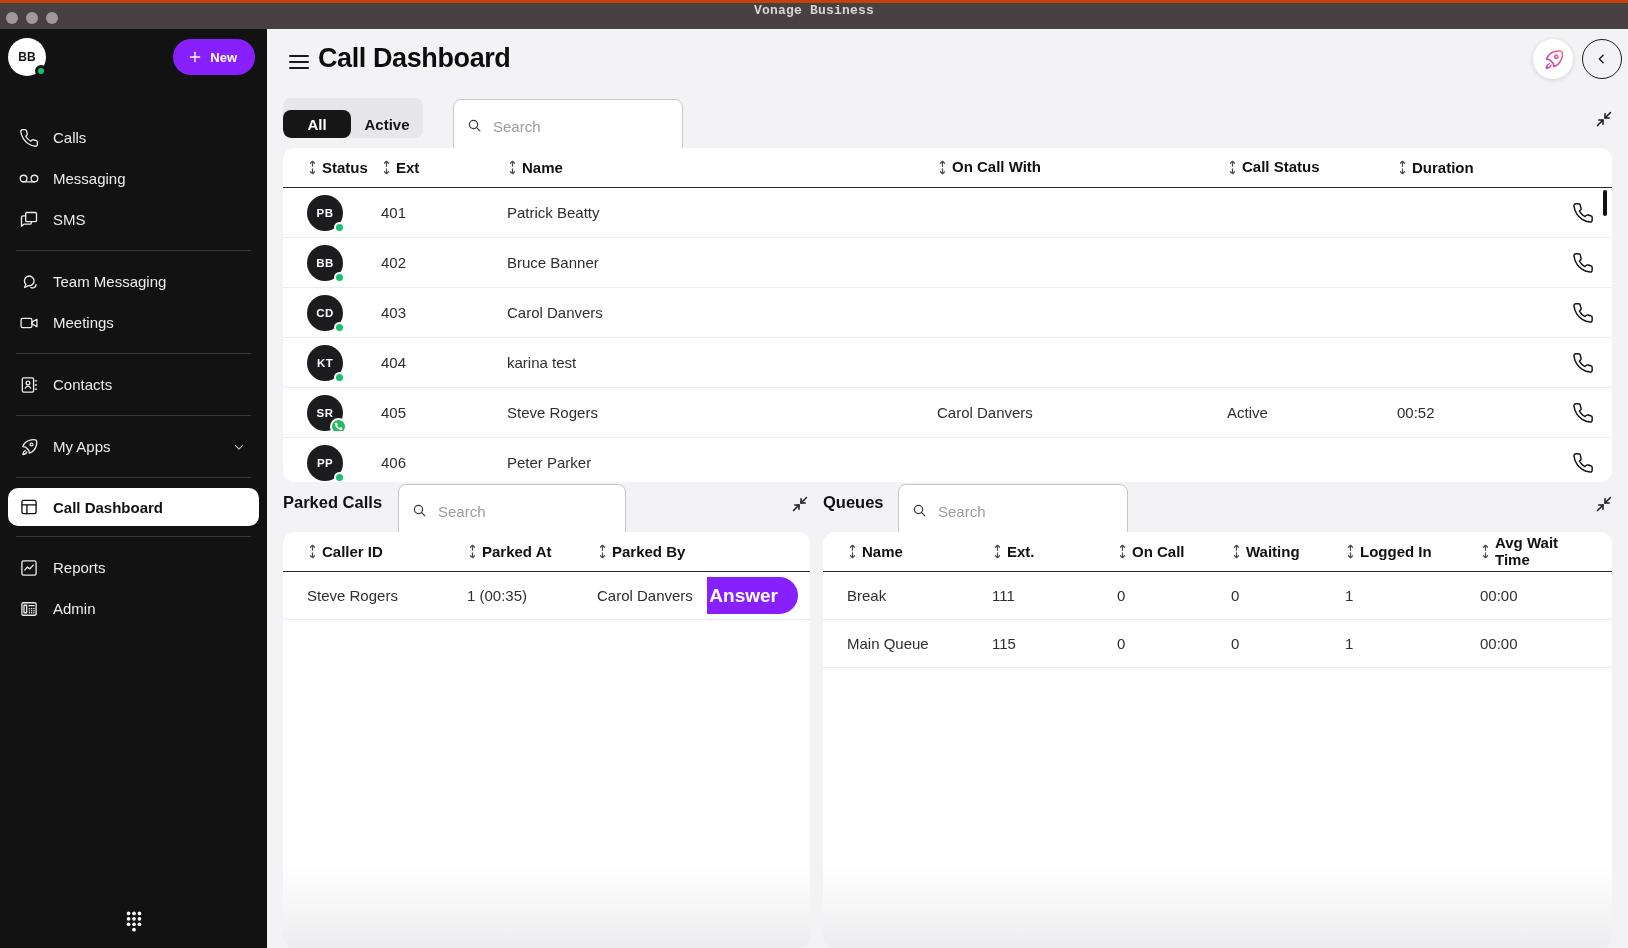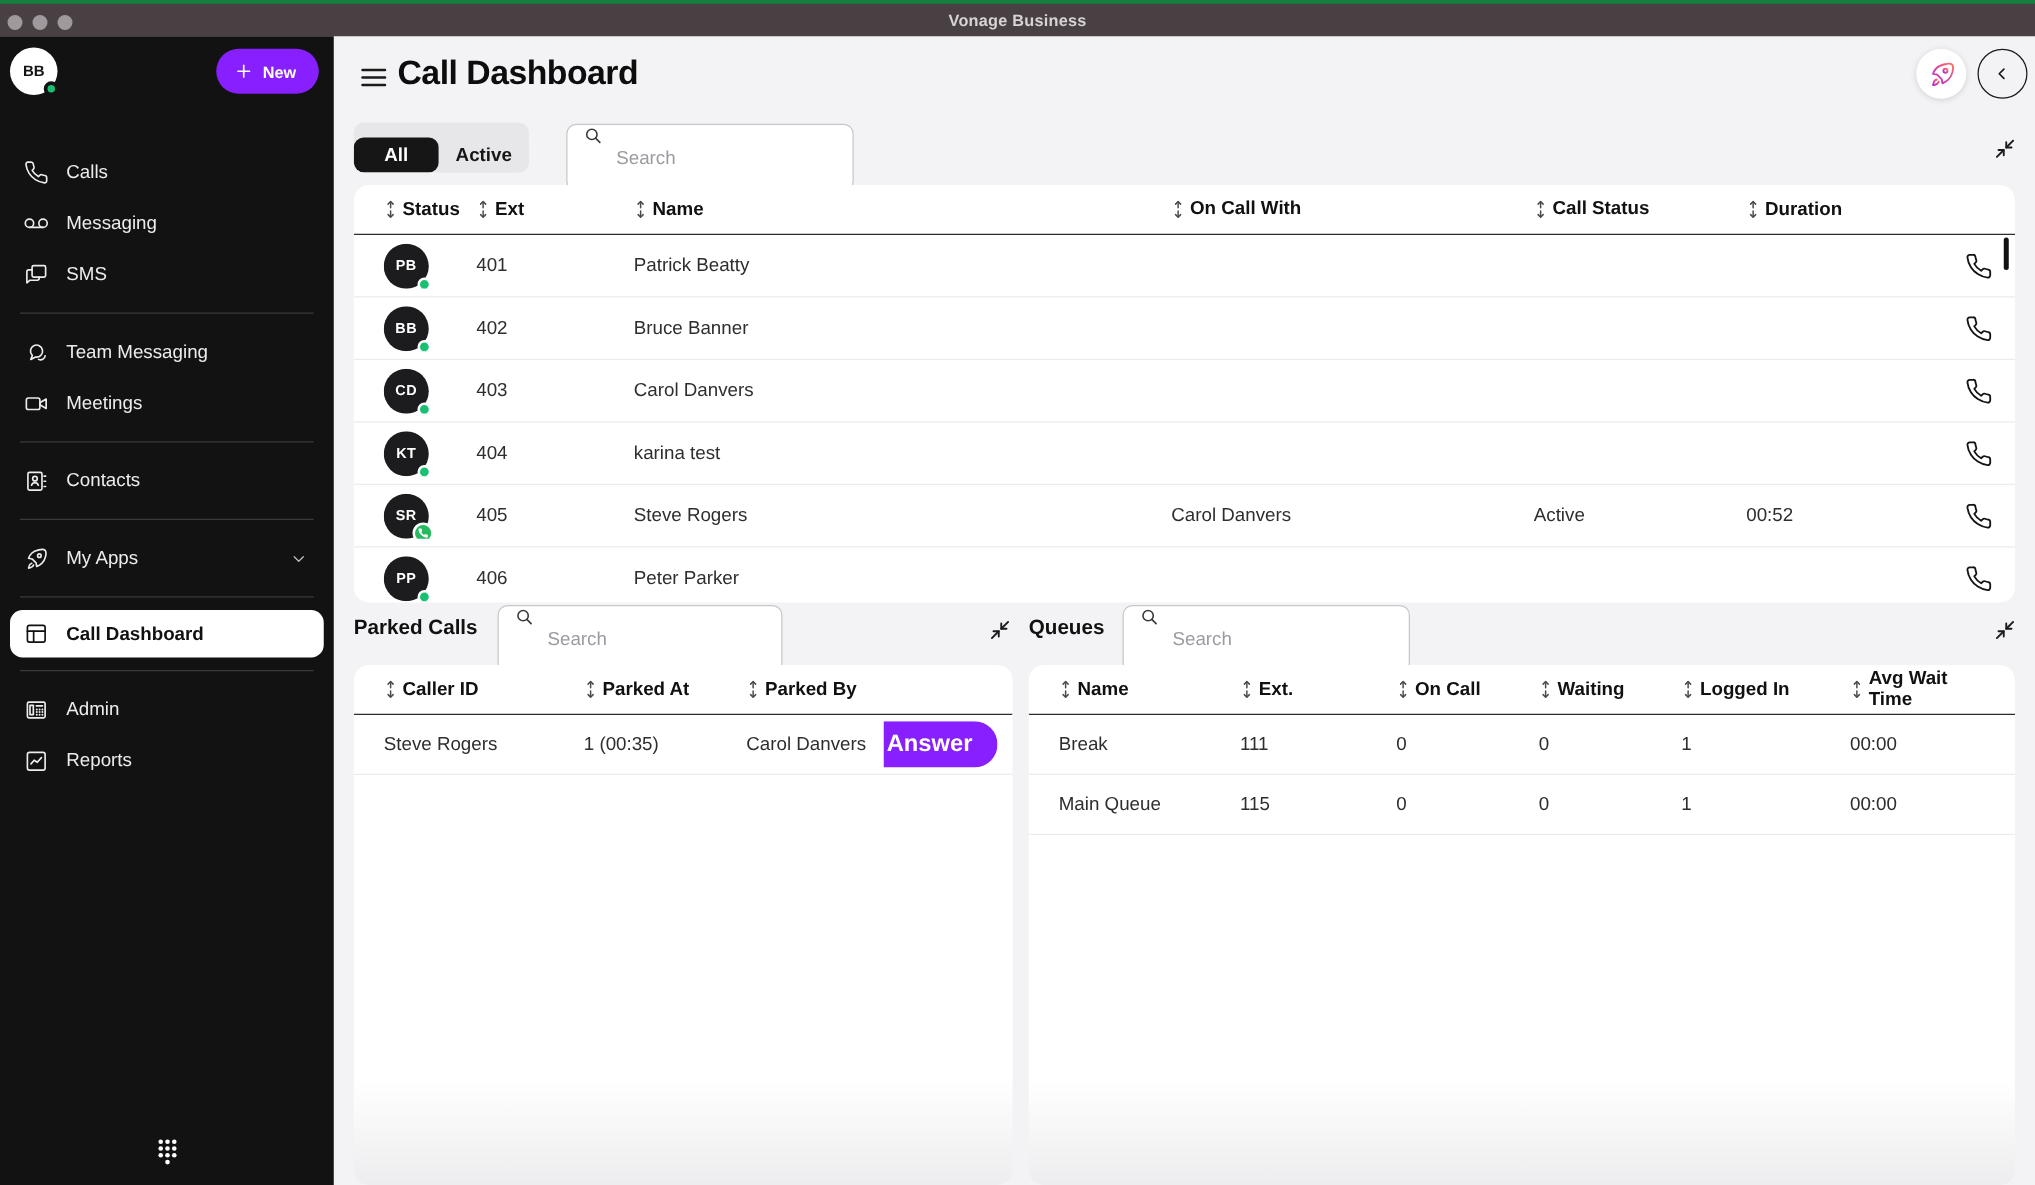--- a/index.html
+++ b/index.html
@@ -3,22 +3,22 @@
 <meta charset="utf-8">
 <style>
   * { margin:0; padding:0; box-sizing:border-box; }
   html,body { width:1628px; height:948px; overflow:hidden; }
   body { font-family:"Liberation Sans", sans-serif; background:#f3f3f5; position:relative;
          -webkit-font-smoothing:antialiased; }
   .page { position:absolute; inset:0; width:1628px; height:948px; }
 
   
   .titlebar { position:absolute; left:0; top:0; width:1628px; height:29px;
-              background:var(--titlebar,#494043); border-top:3px solid #15803d;
-              display:flex; align-items:center; justify-content:center; }
+              background:var(--titlebar,#494043); border-top:3px solid #c2410c;
+              display:flex; align-items:flex-start; justify-content:center;font-family:Liberation Mono, monospace; }
   .titlebar-title { color:#d8d4d6; font-size:13px; font-weight:700; letter-spacing:.2px; }
   .traffic { position:absolute; left:6px; top:9px; display:flex; gap:8px; }
   .traffic span { width:12px; height:12px; border-radius:50%; background:#9f999d; display:block; }
 
   
   .sidebar { position:absolute; left:0; top:29px; width:267px; height:919px;
              background:var(--sidebar,#121212); color:#e9e9e9; }
   .side-top { position:relative; height:88px; }
   .user-avatar { position:absolute; left:8px; top:9px; width:38px; height:38px; border-radius:50%;
                  background:#fff; color:#141414; font-size:12px; font-weight:700;
@@ -58,21 +58,21 @@
   .back-btn svg { width:18px; height:18px; }
 
   .seg-tabs { position:absolute; left:16px; top:69px; display:flex; height:40px;
               border-radius:8px; overflow:hidden; background:#e7e7e9; }
   .seg-tab { border:none; font-family:inherit; font-size:15px; font-weight:700; cursor:pointer;
              padding:0;margin-top:12px; }
   .seg-tab.t0 { width:68px; background:#161616; color:#fff; border-radius:8px; }
   .seg-tab.t1 { width:72px; background:#e7e7e9; color:#161616; }
 
   .search-box { position:absolute; height:54px; background:#fff; border:1px solid #c7c7cb;
-                border-radius:8px; display:flex; padding:0 10px 0 12px; }
+                border-radius:8px; display:flex; align-items:center; padding:0 10px 0 12px; }
   .search-box .icon { color:#3a3a3a; margin-right:9px; }
   .search-box .icon svg { width:18px; height:18px; }
   .search-box input { border:none; outline:none; flex:1; font-size:15px; font-family:inherit;
                       color:#222; background:transparent; min-width:0; }
   .search-box input::placeholder { color:#9b9ba1; }
   .search-main { left:186px; top:70px; width:230px; }
   .search-parked { left:131px; top:455px; width:228px; }
   .search-queues { left:631px; top:455px; width:230px; }
 
   .collapse-btn { position:absolute; width:20px; height:20px; background:none; border:none;
@@ -248,36 +248,36 @@
               <line x1="3.5" y1="9.5" x2="20.5" y2="9.5"></line>
               <line x1="9.5" y1="9.5" x2="9.5" y2="20"></line>
             </svg>
           </span>
           <span>Call Dashboard</span>
         </div>
         <div class="side-divider"></div>
         <div class="side-item">
           <span class="icon">
             <svg viewBox="0 0 24 24" fill="none" stroke="currentColor" stroke-width="1.6" stroke-linecap="round" stroke-linejoin="round">
+              <rect x="3.5" y="3.5" width="17" height="17" rx="2"></rect>
+              <polyline points="7,14.5 10,11 13,13 17,8.5"></polyline>
+            </svg>
+          </span>
+          <span>Reports</span>
+        </div>
+        <div class="side-item">
+          <span class="icon">
+            <svg viewBox="0 0 24 24" fill="none" stroke="currentColor" stroke-width="1.6" stroke-linecap="round" stroke-linejoin="round">
               <rect x="3.5" y="4.5" width="17" height="15" rx="1.5"></rect>
               <rect x="6" y="7.5" width="3.2" height="9"></rect>
               <path d="M12 8h6"></path>
               <path stroke-width="1.9" d="M12.5 11.5h.01M15.2 11.5h.01M17.9 11.5h.01M12.5 14h.01M15.2 14h.01M17.9 14h.01M12.5 16.5h.01M15.2 16.5h.01M17.9 16.5h.01"></path>
             </svg>
           </span>
           <span>Admin</span>
-        </div>
-        <div class="side-item">
-          <span class="icon">
-            <svg viewBox="0 0 24 24" fill="none" stroke="currentColor" stroke-width="1.6" stroke-linecap="round" stroke-linejoin="round">
-              <rect x="3.5" y="3.5" width="17" height="17" rx="2"></rect>
-              <polyline points="7,14.5 10,11 13,13 17,8.5"></polyline>
-            </svg>
-          </span>
-          <span>Reports</span>
         </div>
       </div>
     <button class="dialpad-btn">
       <span class="icon"><svg viewBox="0 0 24 24" fill="currentColor">
             <circle cx="7" cy="5" r="1.7"></circle>
             <circle cx="12" cy="5" r="1.7"></circle>
             <circle cx="17" cy="5" r="1.7"></circle>
             <circle cx="7" cy="10" r="1.7"></circle>
             <circle cx="12" cy="10" r="1.7"></circle>
             <circle cx="17" cy="10" r="1.7"></circle>

